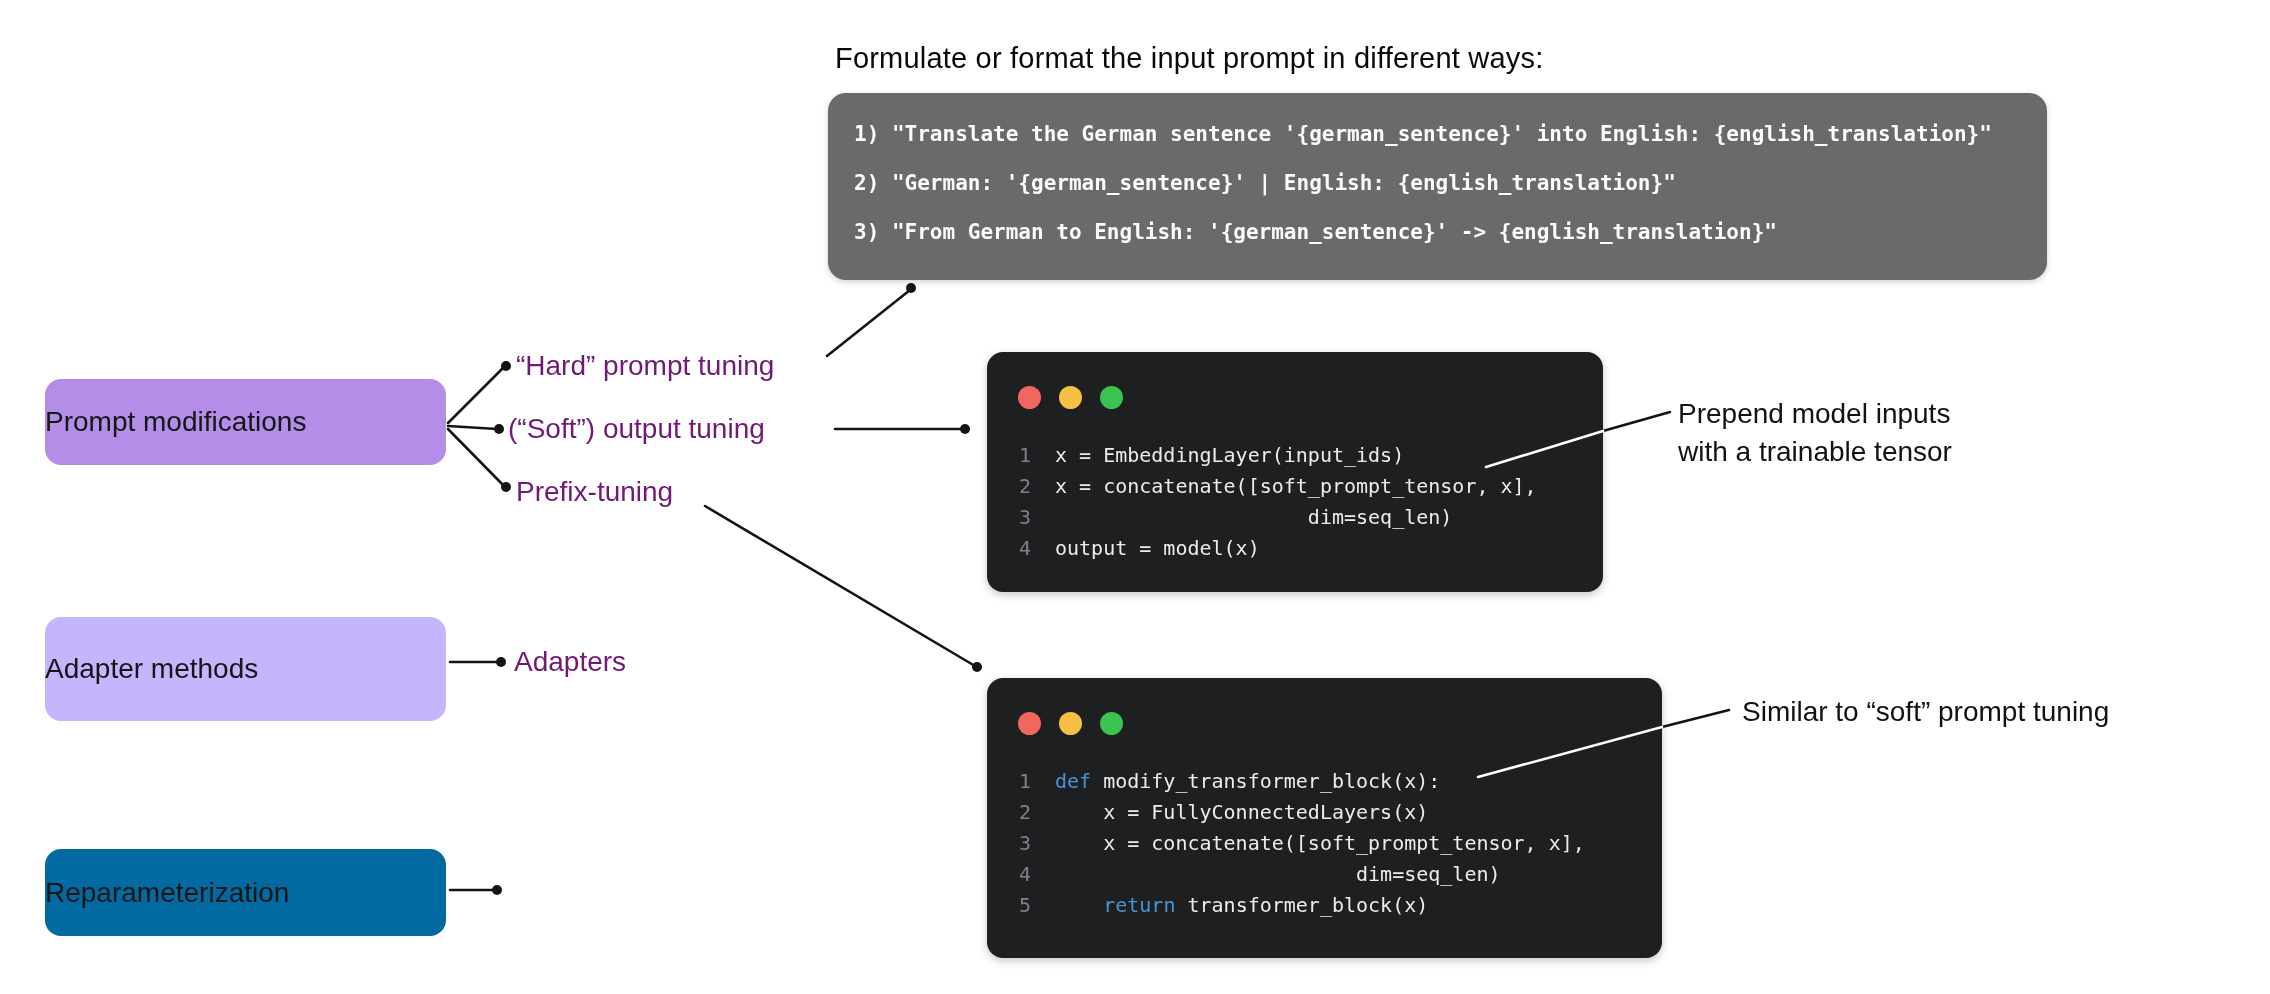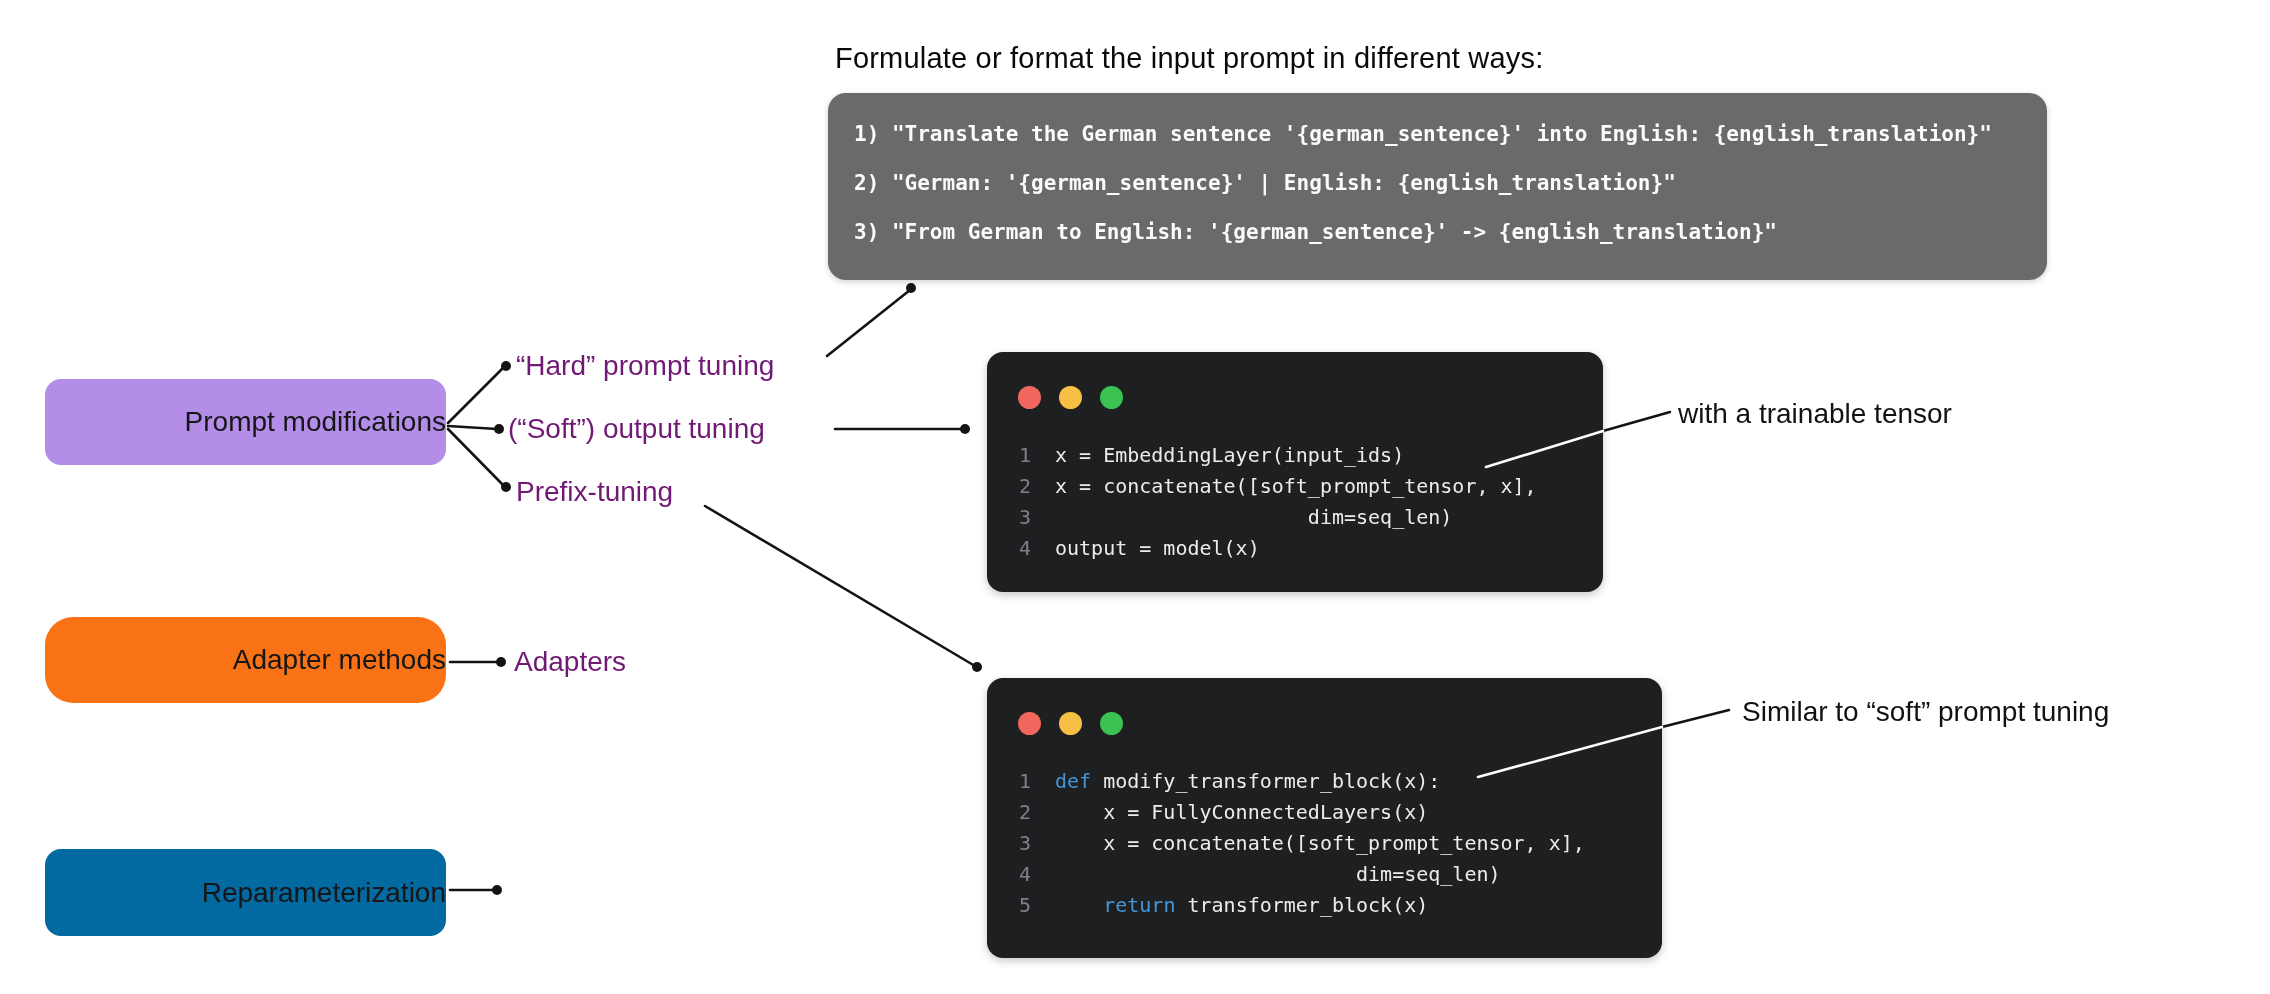--- a/index.html
+++ b/index.html
@@ -20,25 +20,25 @@
     padding:17px 26px 0 26px;
   }
   .prompt-line {
     font-family:"DejaVu Sans Mono", monospace; font-weight:bold;
     font-size:21px; line-height:49px; color:#fbfbfb; white-space:pre;
   }
 
   
   .cat-box {
     left:45px; width:401px; border-radius:16px;
-    display:flex; align-items:center; justify-content:flex-end;
+    display:flex; align-items:center; justify-content:flex-start;
     font-size:28px; color:#161616;
   }
   .cat-1 { top:379px; height:86px; background:#b38de8; }
-  .cat-2 { top:617px; height:86px; background:#f97316;border-radius:28px; }
+  .cat-2 { top:617px; height:104px; background:#c4b5fd; }
   .cat-3 { top:849px; height:87px; background:#0369a1; }
 
   
   .method { font-size:28px; color:#701a75; transform:translateY(-50%); white-space:nowrap; }
   .m-hard    { left:516px; top:366px; }
   .m-soft    { left:508px; top:429px; }
   .m-prefix  { left:516px; top:492px; }
   .m-adapter { left:514px; top:662px; }
   .m-lora    { left:506px; top:890px; }
 
@@ -124,20 +124,21 @@
   <div class="abs cat-box cat-3">
     <span>Reparameterization</span>
   </div>
 
   <div class="abs method m-hard">“Hard” prompt tuning</div>
   <div class="abs method m-soft">(“Soft”) output tuning</div>
   <div class="abs method m-prefix">Prefix-tuning</div>
   <div class="abs method m-adapter">Adapters</div>
 
   <div class="abs annotation ann-1">
+    <div>Prepend model inputs</div>
     <div>with a trainable tensor</div>
   </div>
   <div class="abs annotation ann-2">
     <div>Similar to “soft” prompt tuning</div>
   </div>
 
   <div class="abs code-window win-1">
     <div class="lights">
       <div class="light light-red"></div>
       <div class="light light-yellow"></div>

